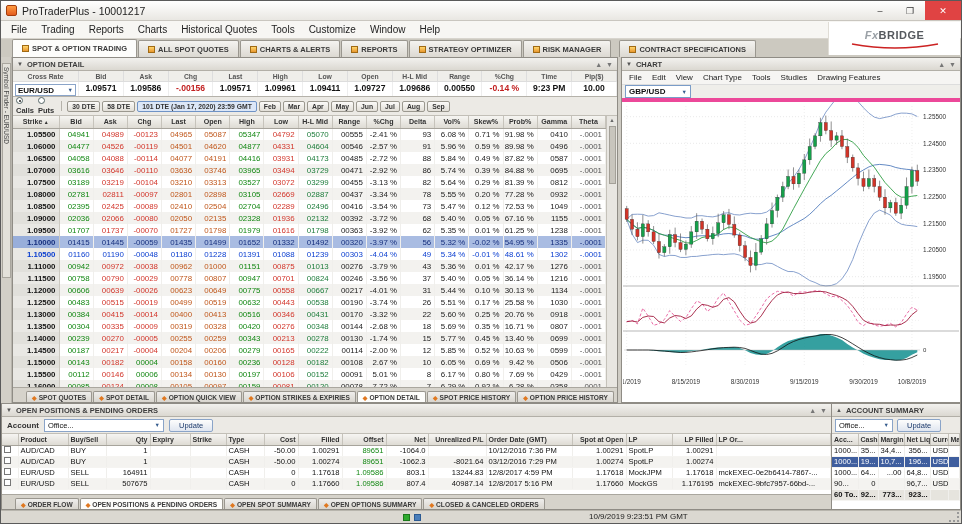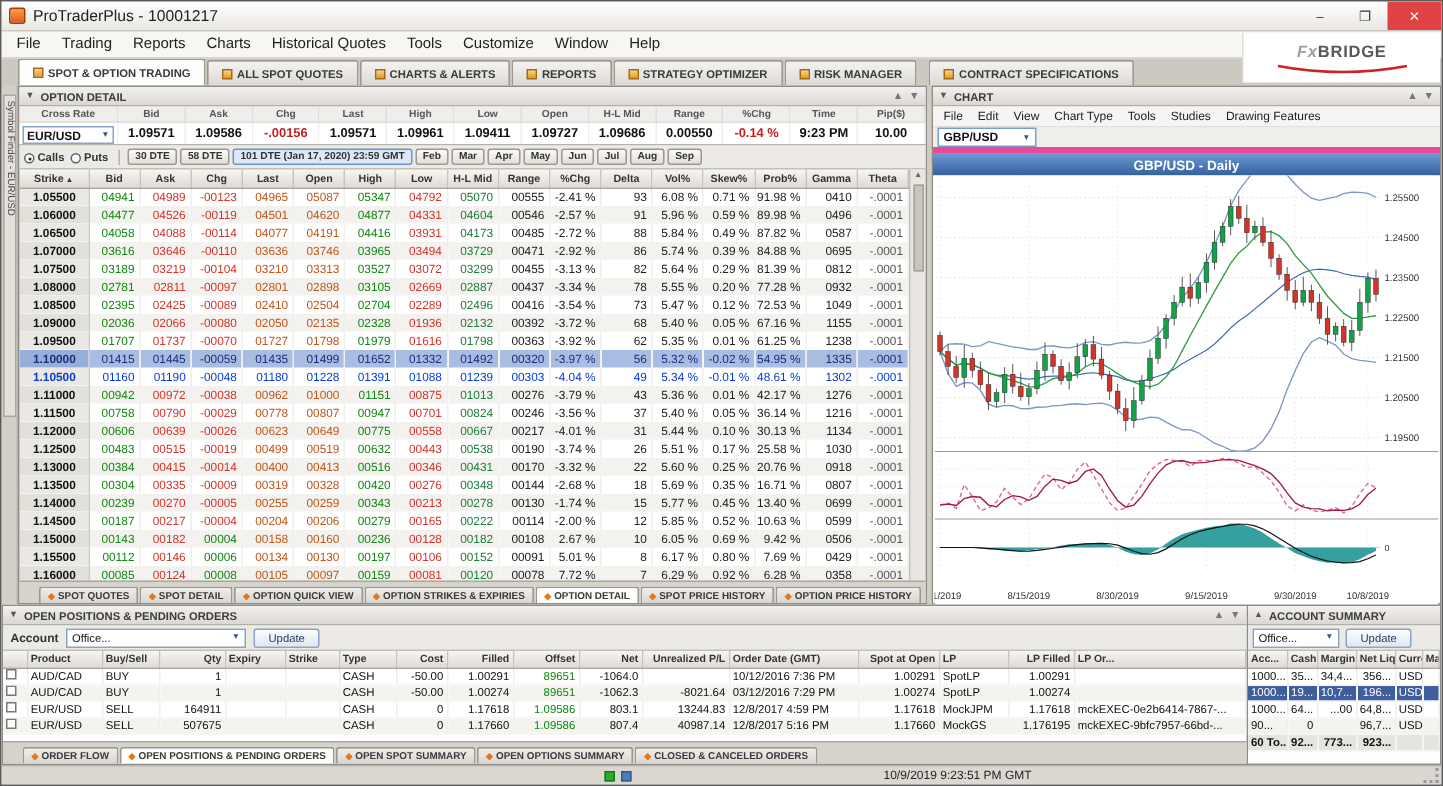--- a/index.html
+++ b/index.html
@@ -43,34 +43,34 @@
   
   .option-panel{flex:0 0 606px;display:flex;flex-direction:column;background:#fff;border:1px solid #8f8c85;min-height:0;}
   .xr-grid{flex:0 0 auto;display:grid;grid-template-columns:66px repeat(12,1fr);border-bottom:1px solid #b5b2aa;}
   .xr-label{font-size:6.8px;font-weight:bold;color:#555;background:#efeeea;border-right:1px solid #ddd;border-bottom:1px solid #ddd;text-align:center;padding:2px 0 1px;white-space:nowrap;overflow:hidden;}
   .xr-value{height:14px;font-size:8.6px;font-weight:bold;text-align:center;padding-top:1px;border-right:1px solid #eee;background:#fff;white-space:nowrap;overflow:hidden;}
   .xr-value.neg{color:#c22020;}
   .pair-select{display:flex;align-items:center;justify-content:space-between;border:1px solid #8aa4c8;margin:1px 2px;padding:0 2px;font-size:8px;font-weight:bold;background:#fff;height:12px;}
   .pair-select .dd{font-size:5.5px;color:#345a8c;}
 
   .chain-toolbar{flex:0 0 16px;display:flex;align-items:center;gap:2px;padding:0 3px;background:#eceae5;border-bottom:1px solid #c2bfb7;}
-  .radio{display:flex;align-items:flex-end;gap:2px;font-size:7.5px;font-weight:bold;color:#333;margin-right:2px;}
+  .radio{display:flex;align-items:flex-start;gap:2px;font-size:7.5px;font-weight:bold;color:#333;margin-right:2px;flex-direction:column;}
   .radio .dot{width:7px;height:7px;border:1px solid #566;border-radius:50%;background:#fff;position:relative;}
   .radio.checked .dot::after{content:'';position:absolute;inset:1.5px;background:#222;border-radius:50%;}
   .vsep{width:1px;height:10px;background:#b5b2aa;margin:0 3px;}
   .mini-btn{font-size:6.8px;font-weight:bold;color:#333;background:linear-gradient(#fbfaf8,#e2dfd8);border:1px solid #9b988f;padding:1px 4px;border-radius:2px;white-space:nowrap;}
   .mini-btn.active-expiry{background:#dce7f7;border-color:#6f93c6;}
 
   .chain-wrap{flex:1 1 auto;display:flex;min-height:0;overflow:hidden;}
   .chain-scroll{flex:1 1 auto;overflow:hidden;}
   table.chain{border-collapse:collapse;table-layout:fixed;width:100%;}
   .chain th{height:12px;font-size:7.1px;color:#333;background:linear-gradient(#f6f5f2,#dedbd4);border-right:1px solid #c6c3bb;border-bottom:1px solid #a7a49c;font-weight:bold;padding:0 1px;text-align:center;white-space:nowrap;overflow:hidden;}
   .chain td{height:12px;font-size:7.9px;padding:0 3px 0 0;text-align:right;border-right:1px solid #f0efec;white-space:nowrap;overflow:hidden;}
   .chain tr.alt td{background:#f3f2ef;}
-  .chain td.c-strike{text-align:center;padding-left:4px;font-weight:bold;background:#e9e8e4;border-right:1px solid #ccc9c1;color:#111;}
+  .chain td.c-strike{text-align:right;padding-left:4px;font-weight:bold;background:#e9e8e4;border-right:1px solid #ccc9c1;color:#111;}
   .chain tr.alt td.c-strike{background:#e1e0db;}
   .c-bid{color:#128712;} .c-ask{color:#d2352a;}
   .c-chg.neg{color:#d2352a;} .c-chg.pos{color:#128712;}
   .c-last{color:#c0571b;} .c-open{color:#c0571b;}
   .c-high{color:#128712;} .c-low{color:#d2352a;}
   .c-hlmid{color:#1e7d3c;}
   .c-range,.c-pchg,.c-delta,.c-vol,.c-skew,.c-prob,.c-gamma{color:#222;}
   .c-theta{color:#555;}
   .chain tr.sel td{background:#a9bce2 !important;color:#17307e !important;}
   .chain tr.sel td.c-strike{background:#98aeda !important;}
@@ -775,21 +775,20 @@
           <div class="chart-menu-item">Tools</div>
           <div class="chart-menu-item">Studies</div>
           <div class="chart-menu-item">Drawing Features</div>
         </div>
       <div class="chart-symrow">
         <span class="sym-box">
             <span>GBP/USD</span>
             <span class="dd">▼</span>
           </span>
       </div>
-      <div class="chart-title">GBP/USD - Daily</div>
       <div class="chart-body">
         <svg id="chart-svg" width="336" height="286">
             <rect x="0" y="0" width="336" height="286" fill="#ffffff"></rect>
             <line x1="1" y1="14.666666666666702" x2="297" y2="14.666666666666702" stroke="#dcdcdc" stroke-dasharray="1,2" stroke-width="0.6"></line>
             <text x="300" y="17.066666666666702" font-size="6.4" fill="#333" font-family="Liberation Sans, sans-serif">1.25500</text>
             <line x1="1" y1="41.33333333333287" x2="297" y2="41.33333333333287" stroke="#dcdcdc" stroke-dasharray="1,2" stroke-width="0.6"></line>
             <text x="300" y="43.733333333332865" font-size="6.4" fill="#333" font-family="Liberation Sans, sans-serif">1.24500</text>
             <line x1="1" y1="67.99999999999963" x2="297" y2="67.99999999999963" stroke="#dcdcdc" stroke-dasharray="1,2" stroke-width="0.6"></line>
             <text x="300" y="70.39999999999964" font-size="6.4" fill="#333" font-family="Liberation Sans, sans-serif">1.23500</text>
             <line x1="1" y1="94.66666666666637" x2="297" y2="94.66666666666637" stroke="#dcdcdc" stroke-dasharray="1,2" stroke-width="0.6"></line>

